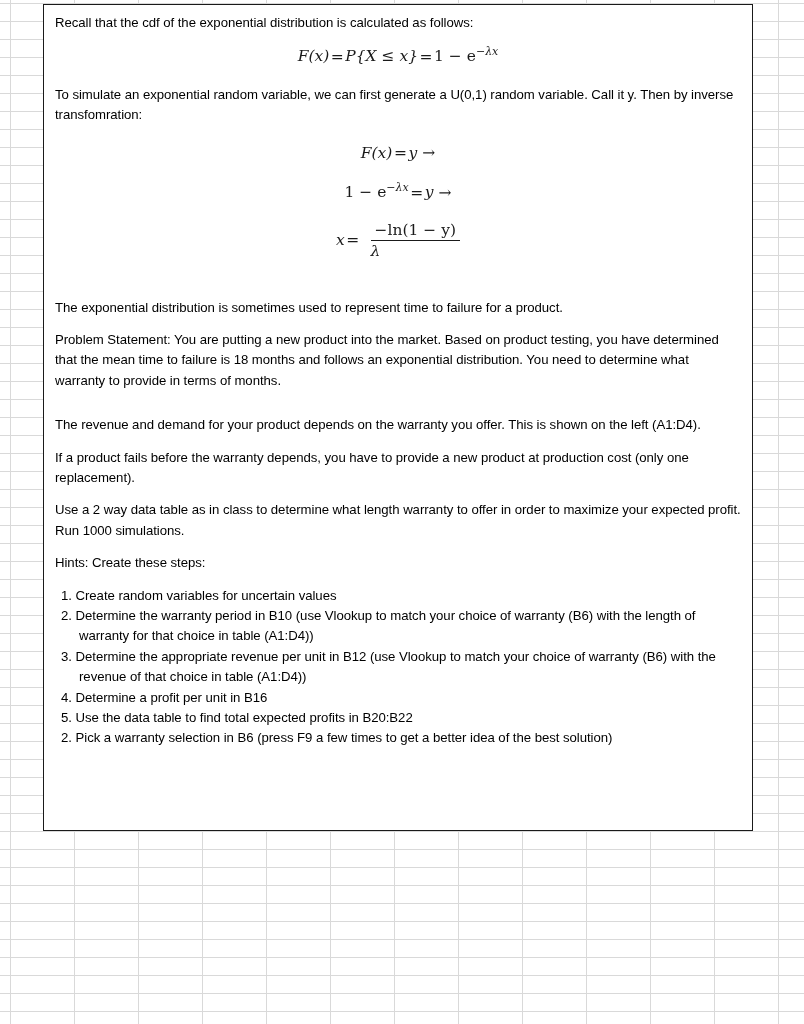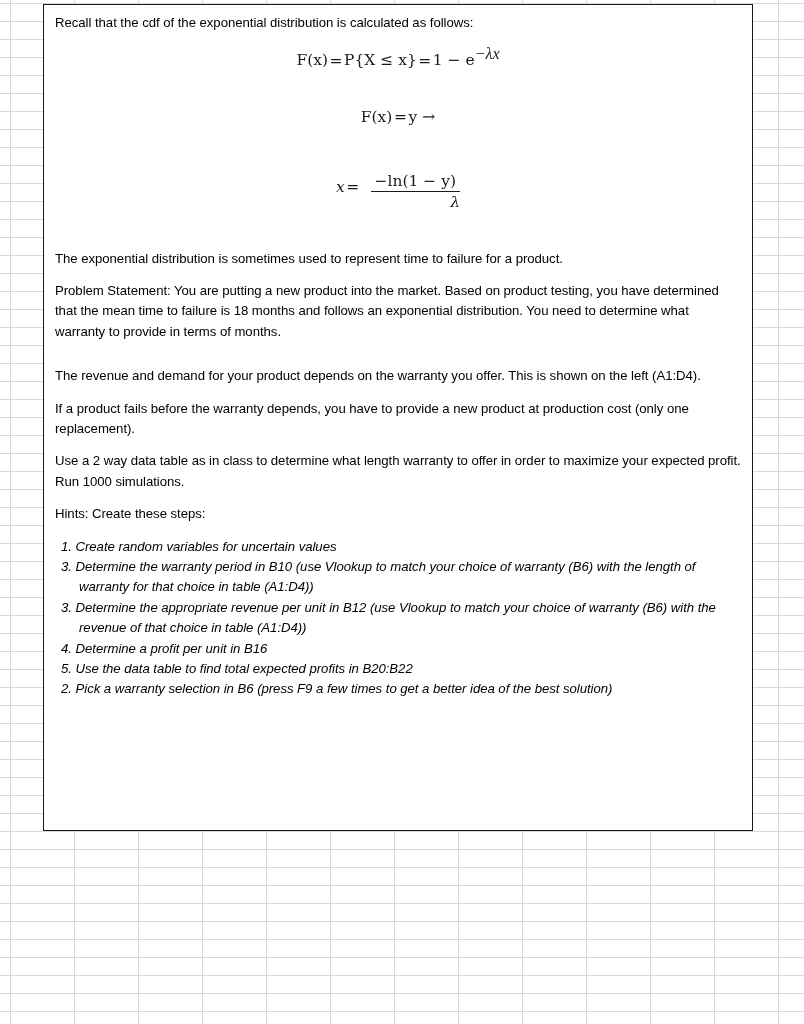--- a/index.html
+++ b/index.html
@@ -57,26 +57,26 @@
 
   
   .eq {
     text-align: center;
     font-family: "DejaVu Serif", "Liberation Serif", serif;
     font-size: 15.5px;
     color: #1a1a1a;
     white-space: nowrap;
   }
   .eq i, .eq .it {
+    font-style: italic;
   }
   .sup {
-    font-size: 16px;
+    font-size: 11px;
     vertical-align: super;
     font-style: italic;
-    font-family: Liberation Serif, serif;
   }
   .op {
     font-style: normal;
     padding: 0 1.5px;
   }
   .arrow {
     font-style: normal;
     padding-left: 5px;
   }
 
@@ -93,41 +93,39 @@
   }
   .frac-lhs {
     display: inline-block;
     vertical-align: middle;
     font-style: italic;
     padding-right: 5px;
   }
   .frac {
     display: inline-block;
     vertical-align: middle;
-    text-align: right;
-    margin-top: 8px;
+    text-align: left;
   }
   .frac .num {
     display: block;
     padding: 0 4px 1px 4px;
     border-bottom: 1.3px solid #1a1a1a;
     white-space: nowrap;
   }
   .frac .den {
     display: block;
     padding-top: 1px;
     font-style: italic;
   }
 
   
   #hints-list {
     margin: 0;
     padding: 0;
     list-style: none;
-    font-style: italic;
   }
   #hints-list li {
     font-size: 13.2px;
     line-height: 20.4px;
     color: #000000;
     padding-left: 24px;
     text-indent: -18px;
     letter-spacing: -0.05px;
   }
 </style>
@@ -141,29 +139,33 @@
   <p class="para">Recall that the cdf of the exponential distribution is calculated as follows:</p>
 
   <div class="gap-s"></div>
 
   <div class="eq">
     <span class="it">F(x)</span><span class="op">=</span><span class="it">P{X ≤ x}</span><span class="op">=</span><span>1 − e</span><span class="sup">−λx</span>
   </div>
 
   <div class="gap-m"></div>
 
+  <p class="para">To simulate an exponential random variable, we can first generate a U(0,1) random variable. Call it y. Then by inverse transfomration:</p>
 
   <div class="gap-m"></div>
 
   <div class="eq">
     <span class="it">F(x)</span><span class="op">=</span><span class="it">y</span><span class="arrow">→</span>
   </div>
 
   <div class="gap-m"></div>
 
+  <div class="eq">
+    <span>1 − e</span><span class="sup">−λx</span><span class="op">=</span><span class="it">y</span><span class="arrow">→</span>
+  </div>
 
   <div class="gap-m"></div>
 
   <div class="frac-eq">
     <span class="frac-wrap">
       <span class="frac-lhs"><span>x</span><span class="op">=</span></span>
       <span class="frac">
         <span class="num">−ln(1 − y)</span>
         <span class="den">λ</span>
       </span>
@@ -194,20 +196,20 @@
   <p class="para">Use a 2 way data table as in class to determine what length warranty to offer in order to maximize your expected profit. Run 1000 simulations.</p>
 
   <div class="gap-s"></div>
 
   <p class="para">Hints: Create these steps:</p>
 
   <div class="gap-s"></div>
 
   <ul id="hints-list">
     <li>1. Create random variables for uncertain values</li>
-    <li>3. Determine the warranty period in B10 (use Vlookup to match your choice of warranty (B6) with the length of warranty for that choice in table  (A1:D4))</li>
+    <li>2. Determine the warranty period in B10 (use Vlookup to match your choice of warranty (B6) with the length of warranty for that choice in table  (A1:D4))</li>
     <li>3.  Determine the appropriate revenue per unit in B12 (use Vlookup to match your choice of warranty (B6) with the revenue of that choice in table  (A1:D4))</li>
     <li>4.  Determine a profit per unit in B16</li>
     <li>5.  Use the data table to find total expected profits in B20:B22</li>
     <li>2.  Pick a warranty selection in B6 (press F9 a few times to get a better idea of the best solution)</li>
   </ul>
 
 </div>
 
 </body></html>

